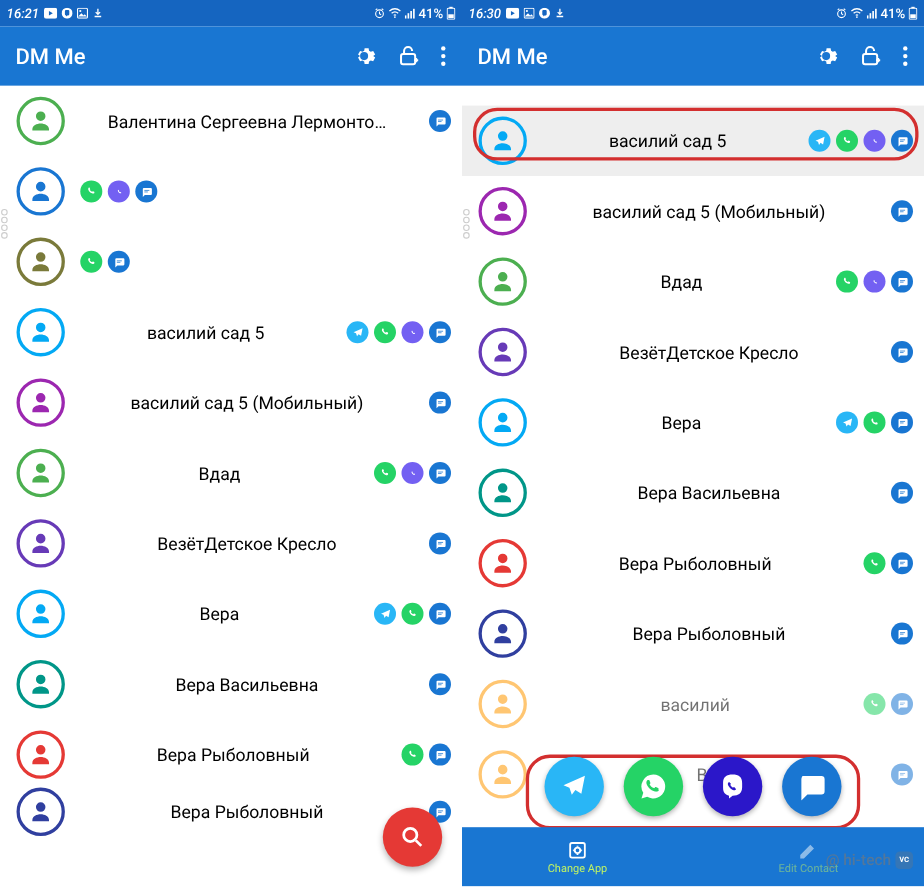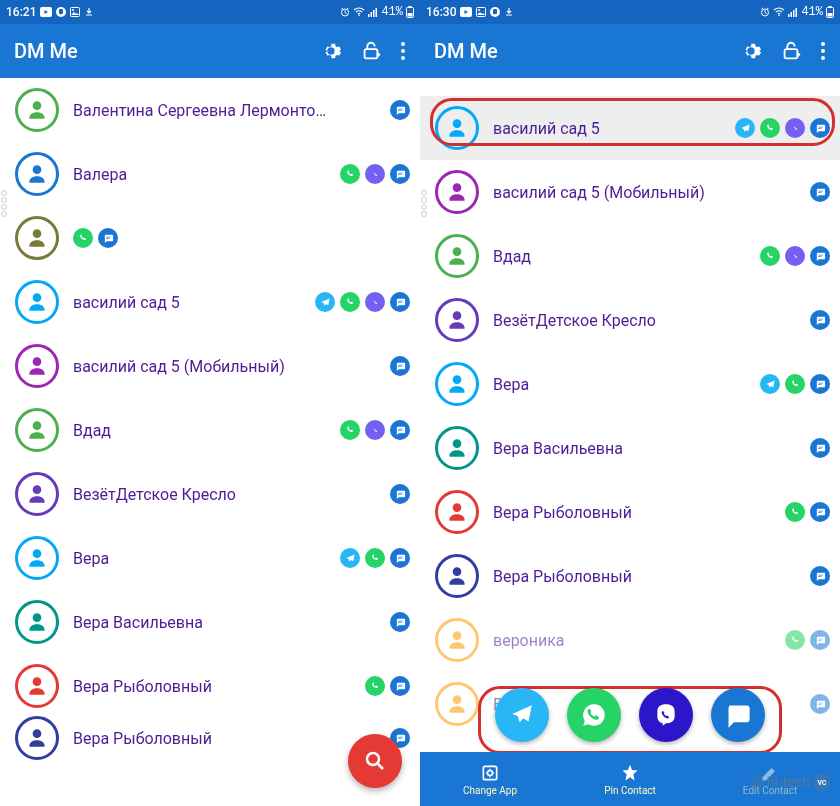--- a/index.html
+++ b/index.html
@@ -1,34 +1,34 @@
 <!DOCTYPE html>
 <html><head>
 <meta charset="utf-8">
 <style>
   * { box-sizing: border-box; margin: 0; padding: 0; }
   body { font-family: Roboto, Arial, sans-serif; background: #fff; width: 840px; height: 806px; overflow: hidden; position: relative; }
   .screens { display: flex; width: 840px; height: 806px; }
   .phone { width: 420px; height: 806px; background: #fff; position: relative; overflow: hidden; display: flex; flex-direction: column; }
 
   .status-bar { height: 24px; background: #1565C0; color: #fff; display: flex; align-items: center; justify-content: space-between; padding: 0 6px; font-size: 12px; font-weight: 500; }
-  .status-left { display: flex; align-items: center; gap: 4px; }
-  .status-right { display: flex; align-items: center; gap: 3px; font-family: Liberation Mono, monospace; }
+  .status-left { display: flex; align-items: center; gap: 4px; font-style: italic; }
+  .status-right { display: flex; align-items: center; gap: 3px; }
   .status-icon svg { display: block; }
 
   .app-bar { height: 54px; background: #1976D2; color: #fff; display: flex; align-items: center; padding: 0 14px; gap: 10px; }
   .app-title { font-size: 20px; font-weight: 500; flex: 1; }
   .app-actions { display: flex; align-items: center; gap: 18px; }
   .app-action svg { display: block; }
 
   .list { flex: 1; overflow: hidden; background: #fff; position: relative; }
   .row { height: 64px; display: flex; align-items: center; padding: 0 10px 0 15px; gap: 14px; position: relative; }
   .avatar { width: 44px; height: 44px; border-radius: 50%; border: 3px solid; display: flex; align-items: center; justify-content: center; flex-shrink: 0; }
   .avatar svg { width: 26px; height: 26px; }
-  .contact-name { font-size: 16px; color: #4c1d95; flex: 1; white-space: nowrap; overflow: hidden; text-overflow: ellipsis; }
+  .contact-name { font-size: 16px; color: #000000; flex: 1; white-space: nowrap; overflow: hidden; text-overflow: ellipsis; text-align: center; }
   .badges { display: flex; align-items: center; gap: 5px; }
   .badge { width: 20px; height: 20px; border-radius: 50%; display: flex; align-items: center; justify-content: center; }
   .badge svg { width: 11px; height: 11px; }
   .badge.tg { background: #29B6F6; }
   .badge.wa { background: #25D366; }
   .badge.vb { background: #7360F2; }
   .badge.sms { background: #1976D2; }
 
   .highlight-box { border: 3px solid #D32F2F; border-radius: 22px; position: absolute; pointer-events: none; }
   .selected-row { background: #EEEEEE; }
@@ -36,21 +36,21 @@
   .fab { position: absolute; right: 18px; bottom: 18px; width: 54px; height: 54px; border-radius: 50%; background: #E53935; display: flex; align-items: center; justify-content: center; box-shadow: 0 3px 6px rgba(0,0,0,0.3); }
 
   .quick-actions { position: absolute; bottom: 56px; left: 50%; transform: translateX(-50%); display: flex; gap: 18px; padding: 8px 14px; }
   .quick-fab { width: 54px; height: 54px; border-radius: 50%; display: flex; align-items: center; justify-content: center; box-shadow: 0 2px 5px rgba(0,0,0,0.3); }
   .quick-fab.tg { background: #29B6F6; }
   .quick-fab.wa { background: #25D366; }
   .quick-fab.vb { background: #2B17C9; }
   .quick-fab.sms { background: #1976D2; }
   .quick-fab svg { width: 26px; height: 26px; }
 
-  .bottom-bar { position: absolute; bottom: 0; left: 0; right: 0; height: 54px; background: #1976D2; display: flex; color: #fef9c3; }
+  .bottom-bar { position: absolute; bottom: 0; left: 0; right: 0; height: 54px; background: #1976D2; display: flex; color: #bef264; }
   .bottom-item { flex: 1; display: flex; flex-direction: column; align-items: center; justify-content: center; gap: 2px; font-size: 10px; }
   .bottom-item.faded { opacity: 0.5; }
   .bottom-item svg { width: 20px; height: 20px; }
 
   .watermark { position: absolute; right: 10px; bottom: 16px; font-size: 14px; color: rgba(120,120,120,0.6); font-weight: 500; display: flex; align-items: flex-start; gap: 4px; }
   .watermark .wm-badge { width: 16px; height: 16px; border-radius: 4px; background: rgba(120,120,120,0.3); display: inline-flex; align-items: center; justify-content: center; font-size: 9px; color: #fff; }
 
   .dots { position: absolute; left: 1px; top: 190px; display: flex; flex-direction: column; gap: 1px; }
   .dots span { width: 6px; height: 6px; border: 1px solid #ccc; border-radius: 50%; }
 
@@ -174,21 +174,20 @@
               </svg>
             </span>
           </div>
         </div>
         <div class="row">
           <div class="avatar ac-blue">
             <svg viewBox="0 0 24 24">
               <path d="M12 12a4 4 0 100-8 4 4 0 000 8zm0 2c-3.3 0-7 1.7-7 5v1h14v-1c0-3.3-3.7-5-7-5z"></path>
             </svg>
           </div>
-          <div class="contact-name">Валера</div>
           <div class="badges">
             <span class="badge wa">
               <svg viewBox="0 0 24 24" fill="#fff">
                 <path d="M17 14c-.3.7-1.5 1.3-2 1.3-.6 0-1.3.2-4-1-3-1.3-5-4.5-5-4.7-.2-.2-1.3-1.7-1.3-3.3 0-1.5.8-2.3 1-2.6.3-.3.6-.3.8-.3h.6c.2 0 .5 0 .7.6l1 2.4c0 .2 0 .4-.2.5l-.5.6c-.2.2-.3.4 0 .7.3.6 1.2 1.8 2.5 2.6 1.7 1 2 .8 2.3.7.3-.2.6-.7.8-1 .2-.2.4-.2.6 0l2.3 1c.2.2.4.2.4.4z"></path>
               </svg>
             </span>
             <span class="badge vb">
               <svg viewBox="0 0 24 24" fill="#fff">
                 <path d="M16 14c-.3.3-1 .7-1.5.7s-2-.4-3.5-1.8C9.6 11.6 9 10 9 9.5c0-.5.4-1.2.7-1.5.2-.2.5-.2.7 0l1 1c.2.2.2.4 0 .6l-.3.4c-.1.2 0 .4.1.5.4.6 1.2 1.4 1.8 1.8.1.1.3.2.5.1l.4-.3c.2-.2.4-.2.6 0l1 1c.2.2.2.5 0 .7z"></path>
               </svg>
@@ -661,21 +660,21 @@
               </svg>
             </span>
           </div>
         </div>
         <div class="row" style="opacity: 0.55;">
           <div class="avatar ac-orange">
             <svg viewBox="0 0 24 24">
               <path d="M12 12a4 4 0 100-8 4 4 0 000 8zm0 2c-3.3 0-7 1.7-7 5v1h14v-1c0-3.3-3.7-5-7-5z"></path>
             </svg>
           </div>
-          <div class="contact-name">вероника</div>
+          <div class="contact-name">василий</div>
           <div class="badges">
             <span class="badge wa">
               <svg viewBox="0 0 24 24" fill="#fff">
                 <path d="M17 14c-.3.7-1.5 1.3-2 1.3-.6 0-1.3.2-4-1-3-1.3-5-4.5-5-4.7-.2-.2-1.3-1.7-1.3-3.3 0-1.5.8-2.3 1-2.6.3-.3.6-.3.8-.3h.6c.2 0 .5 0 .7.6l1 2.4c0 .2 0 .4-.2.5l-.5.6c-.2.2-.3.4 0 .7.3.6 1.2 1.8 2.5 2.6 1.7 1 2 .8 2.3.7.3-.2.6-.7.8-1 .2-.2.4-.2.6 0l2.3 1c.2.2.4.2.4.4z"></path>
               </svg>
             </span>
             <span class="badge sms">
               <svg viewBox="0 0 24 24" fill="#fff">
                 <path d="M4 4h16a2 2 0 012 2v10a2 2 0 01-2 2H8l-4 4V6a2 2 0 012-2z"></path>
                 <path d="M7 9h10M7 12h7" stroke="#1976D2" stroke-width="1.5"></path>
@@ -736,26 +735,20 @@
 
     <div class="bottom-bar">
       <div class="bottom-item">
         <svg viewBox="0 0 24 24" fill="#fff">
             <rect x="4" y="4" width="16" height="16" rx="2" fill="none" stroke="#fff" stroke-width="2"></rect>
             <circle cx="12" cy="12" r="3" fill="none" stroke="#fff" stroke-width="2"></circle>
             <path d="M12 8v-1M12 17v-1M8 12h-1M17 12h-1" stroke="#fff" stroke-width="2"></path>
           </svg>
         <span>Change App</span>
       </div>
-      <div class="bottom-item">
-        <svg viewBox="0 0 24 24" fill="#fff">
-            <path d="M12 2l2.5 6.5L21 9l-5 4.5L17.5 21 12 17l-5.5 4L8 13.5 3 9l6.5-.5z"></path>
-          </svg>
-        <span>Pin Contact</span>
-      </div>
       <div class="bottom-item faded">
         <svg viewBox="0 0 24 24" fill="#fff">
             <path d="M3 17l11-11 4 4-11 11H3v-4zM15 5l4 4"></path>
           </svg>
         <span>Edit Contact</span>
       </div>
     </div>
 
     <div class="watermark">
       <span>@ hi-tech</span>

